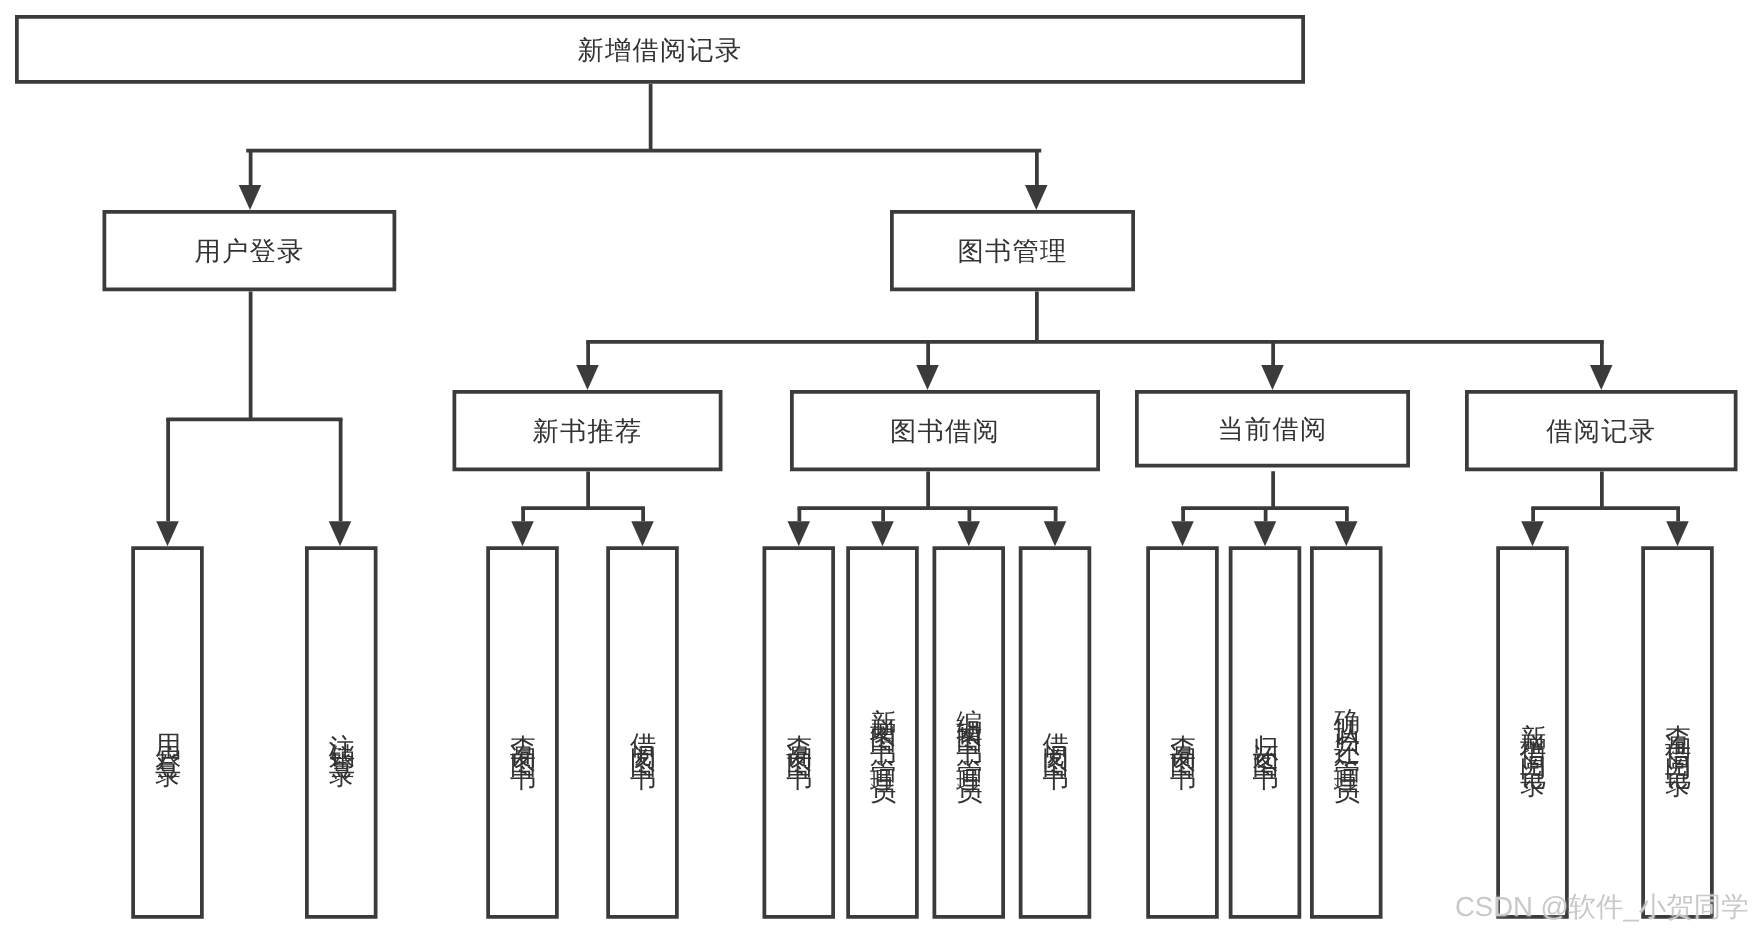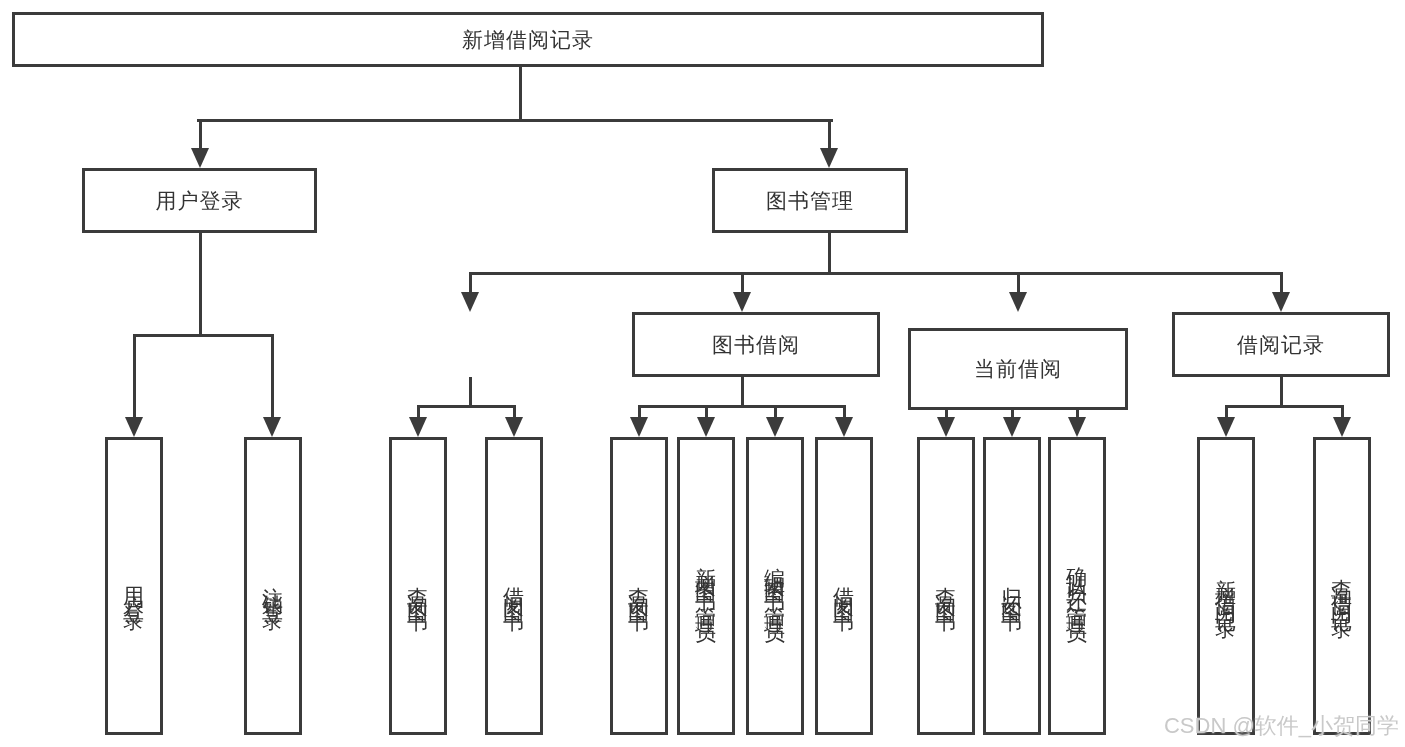--- a/index.html
+++ b/index.html
@@ -73,24 +73,27 @@
     <span class="hlabel">新增借阅记录</span>
   </div>
 
   <div class="hbox" style="left:82px;top:168px;width:235px;height:65px">
     <span class="hlabel">用户登录</span>
   </div>
   <div class="hbox" style="left:712px;top:168px;width:196px;height:65px">
     <span class="hlabel">图书管理</span>
   </div>
 
+  <div class="hbox" style="left:362px;top:312px;width:216px;height:65px">
+    <span class="hlabel">新书推荐</span>
+  </div>
   <div class="hbox" style="left:632px;top:312px;width:248px;height:65px">
     <span class="hlabel">图书借阅</span>
   </div>
-  <div class="hbox" style="left:908px;top:328px;width:220px;height:82px">
+  <div class="hbox" style="left:908px;top:312px;width:220px;height:62px">
     <span class="hlabel">当前借阅</span>
   </div>
   <div class="hbox" style="left:1172px;top:312px;width:218px;height:65px">
     <span class="hlabel">借阅记录</span>
   </div>
 
   <div class="vbox" style="left:105px">
     <span class="vlabel">用户登录</span>
   </div>
   <div class="vbox" style="left:244px">

